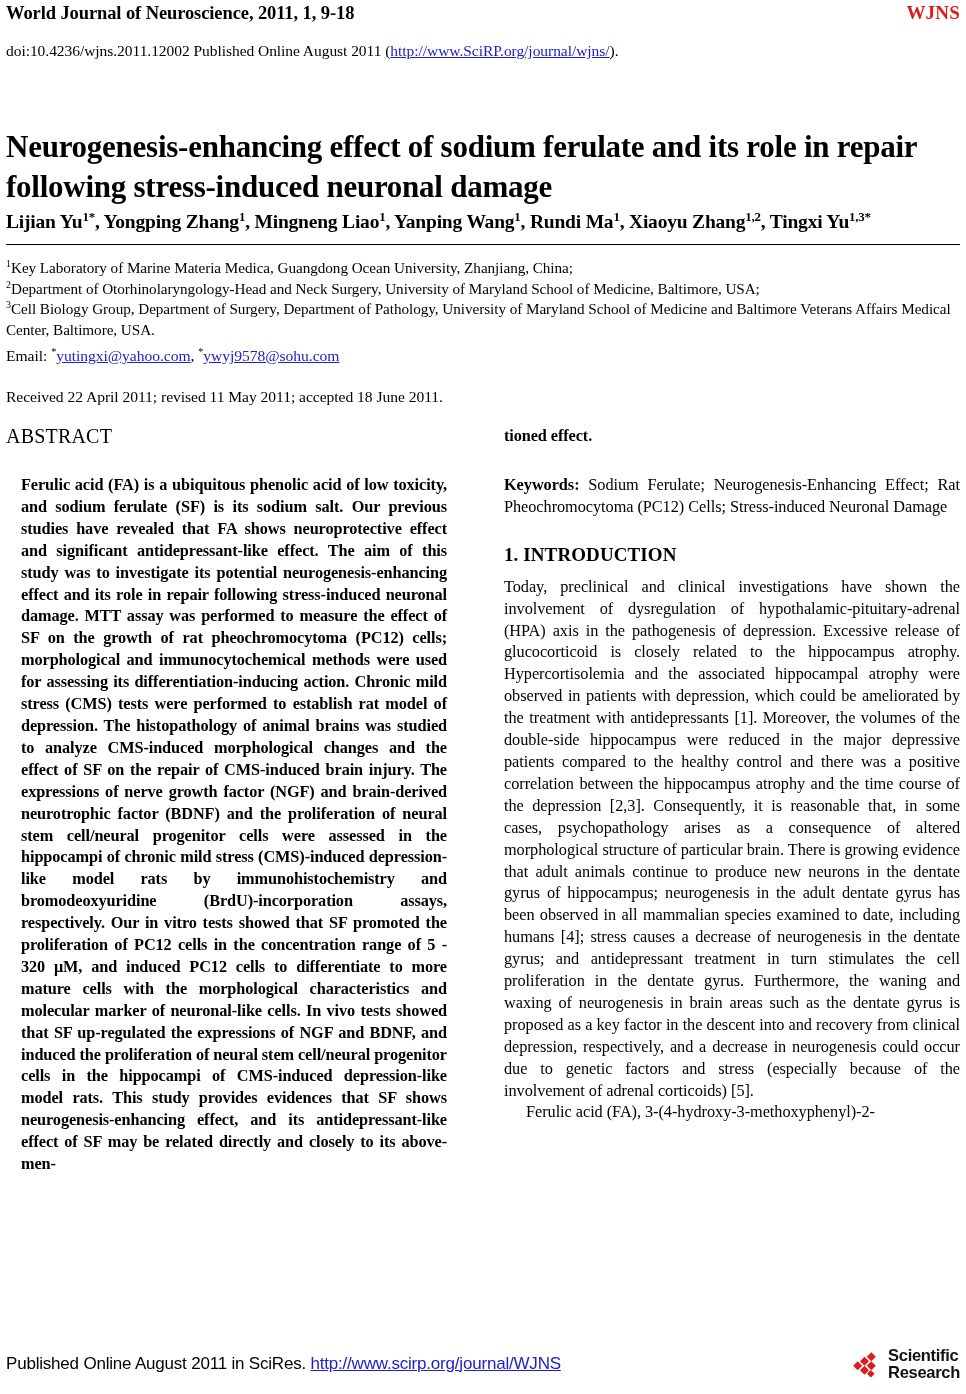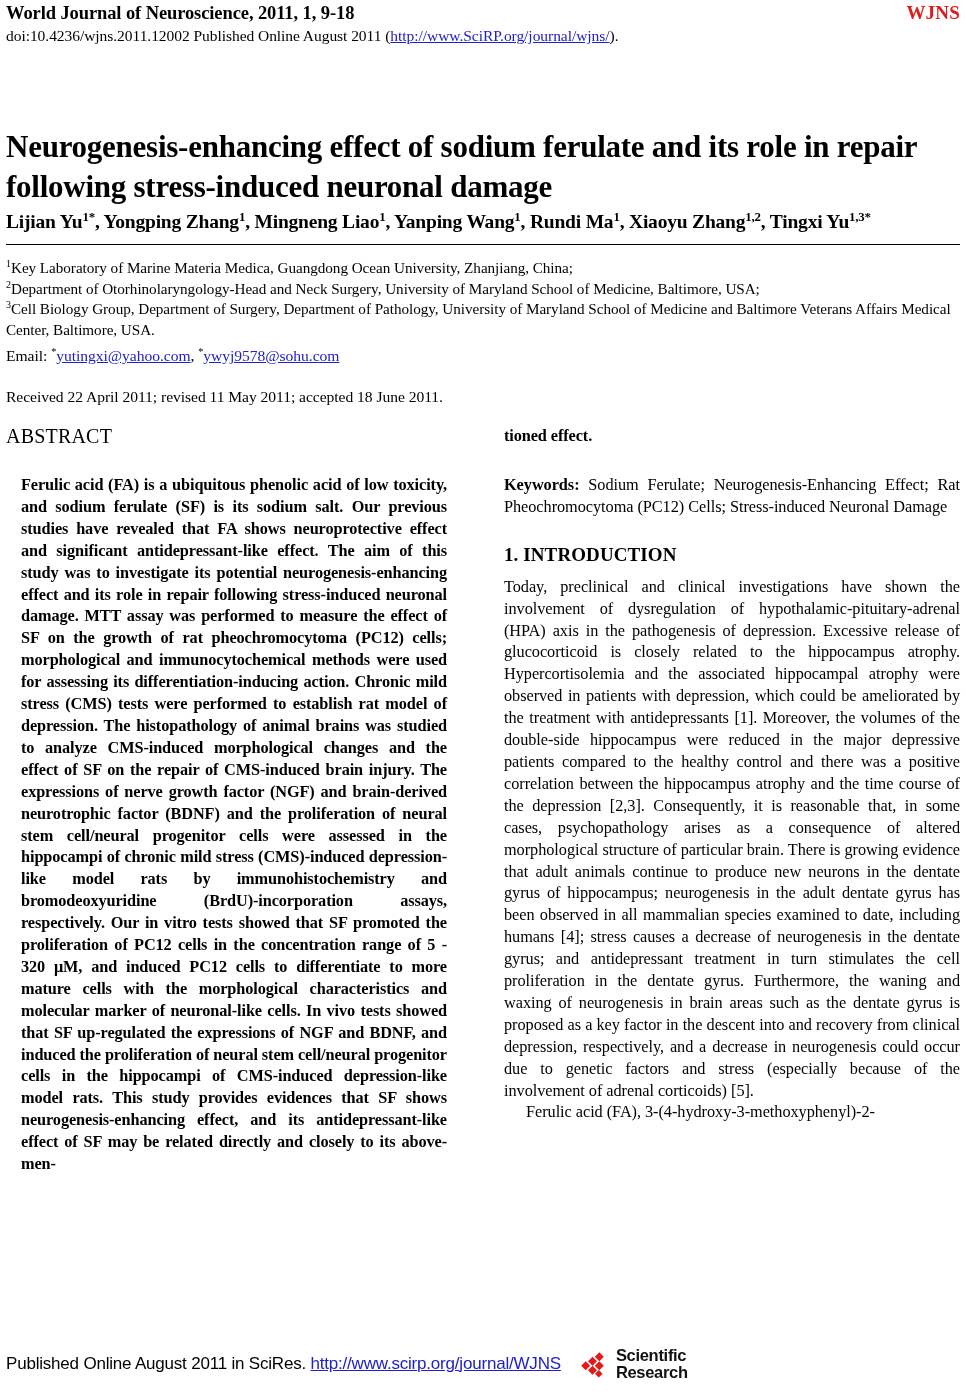--- a/index.html
+++ b/index.html
@@ -45,21 +45,21 @@
     white-space: nowrap;
   }
   .wjns {
     color: #e01b1b;
     font-weight: bold;
     font-size: 19px;
     letter-spacing: 0.2px;
     white-space: nowrap;
   }
   .doi-line {
-    margin-top: 3px;
+    margin-top: 18px;
     font-size: 15.5px;
     letter-spacing: -0.05px;
     white-space: nowrap;
   }
   .doi-line a, a.link {
     color: #2020c8;
     text-decoration: underline;
   }
 
   
@@ -187,21 +187,21 @@
   .body-par.indent { text-indent: 22px; }
 
   
   .footer {
     position: absolute;
     left: 6px;
     top: 1347px;
     width: 954px;
     display: flex;
     align-items: center;
-    justify-content: flex-start;
+    justify-content: space-between;
     gap: 20px;
   }
   .footer-text {
     font-family: "Liberation Sans", "DejaVu Sans", sans-serif;
     font-size: 17px;
     letter-spacing: -0.2px;
     white-space: nowrap;
   }
   .footer-text a { color: #2020c8; text-decoration: underline; }
 

